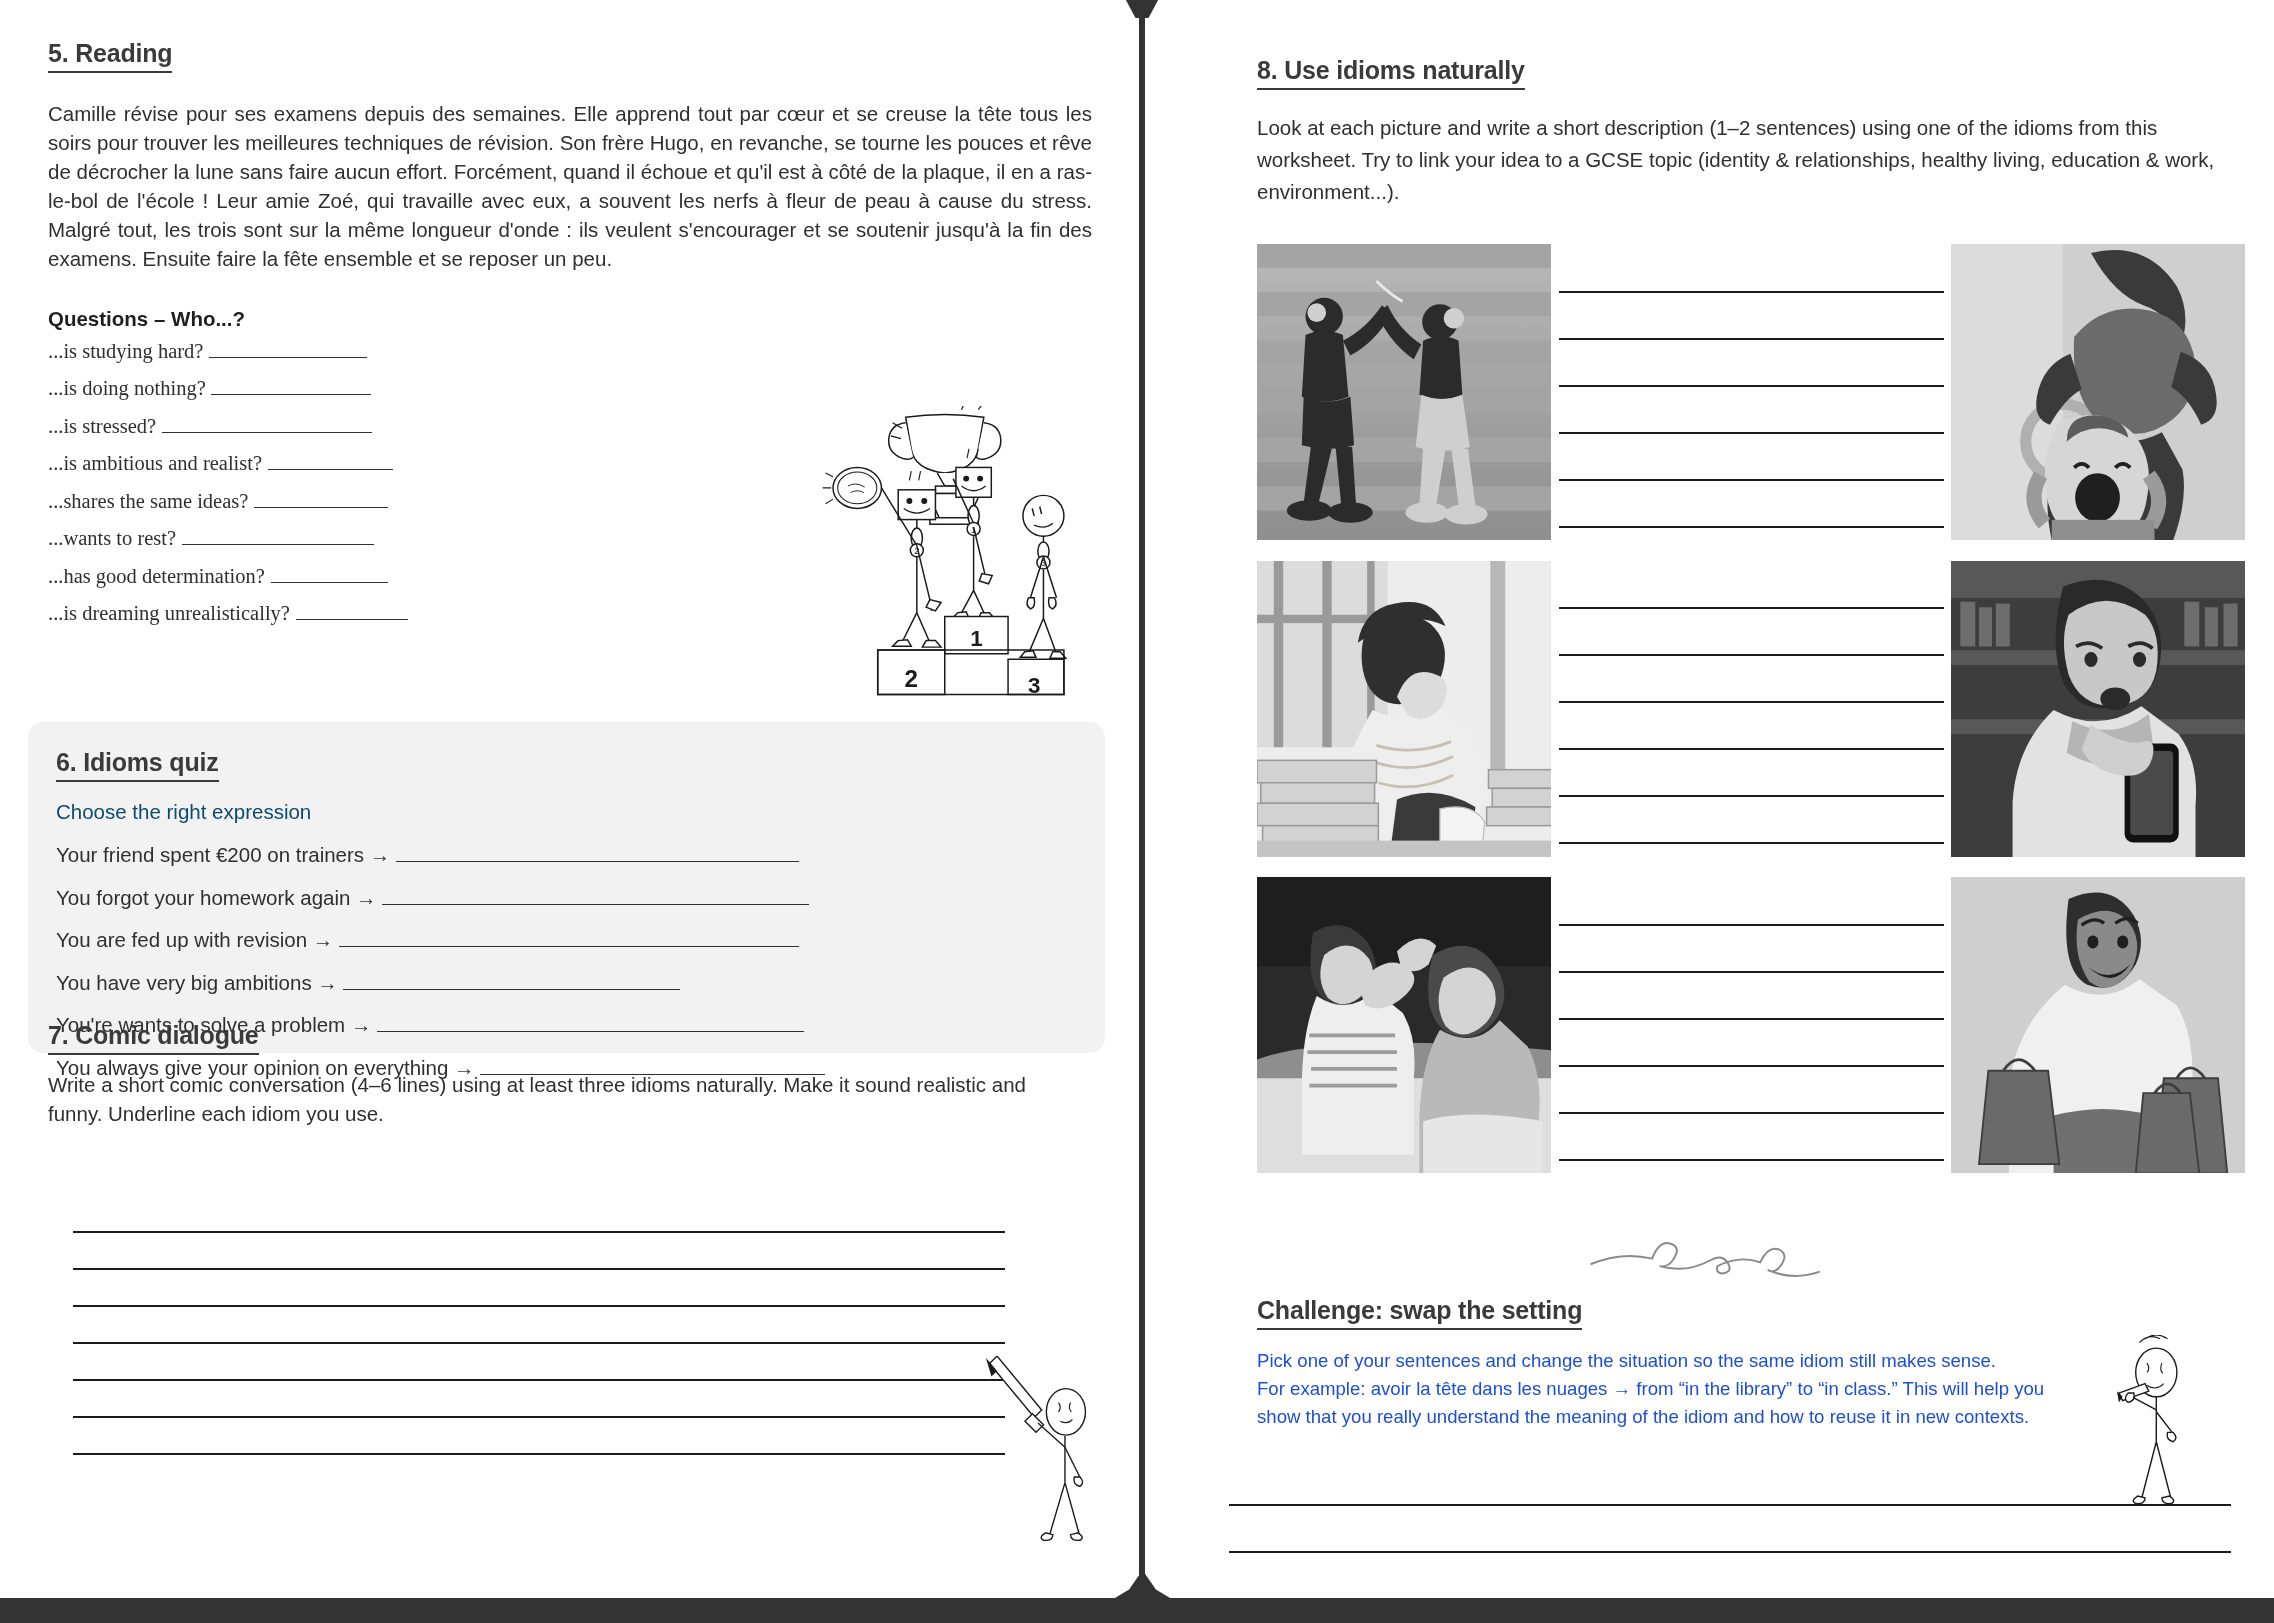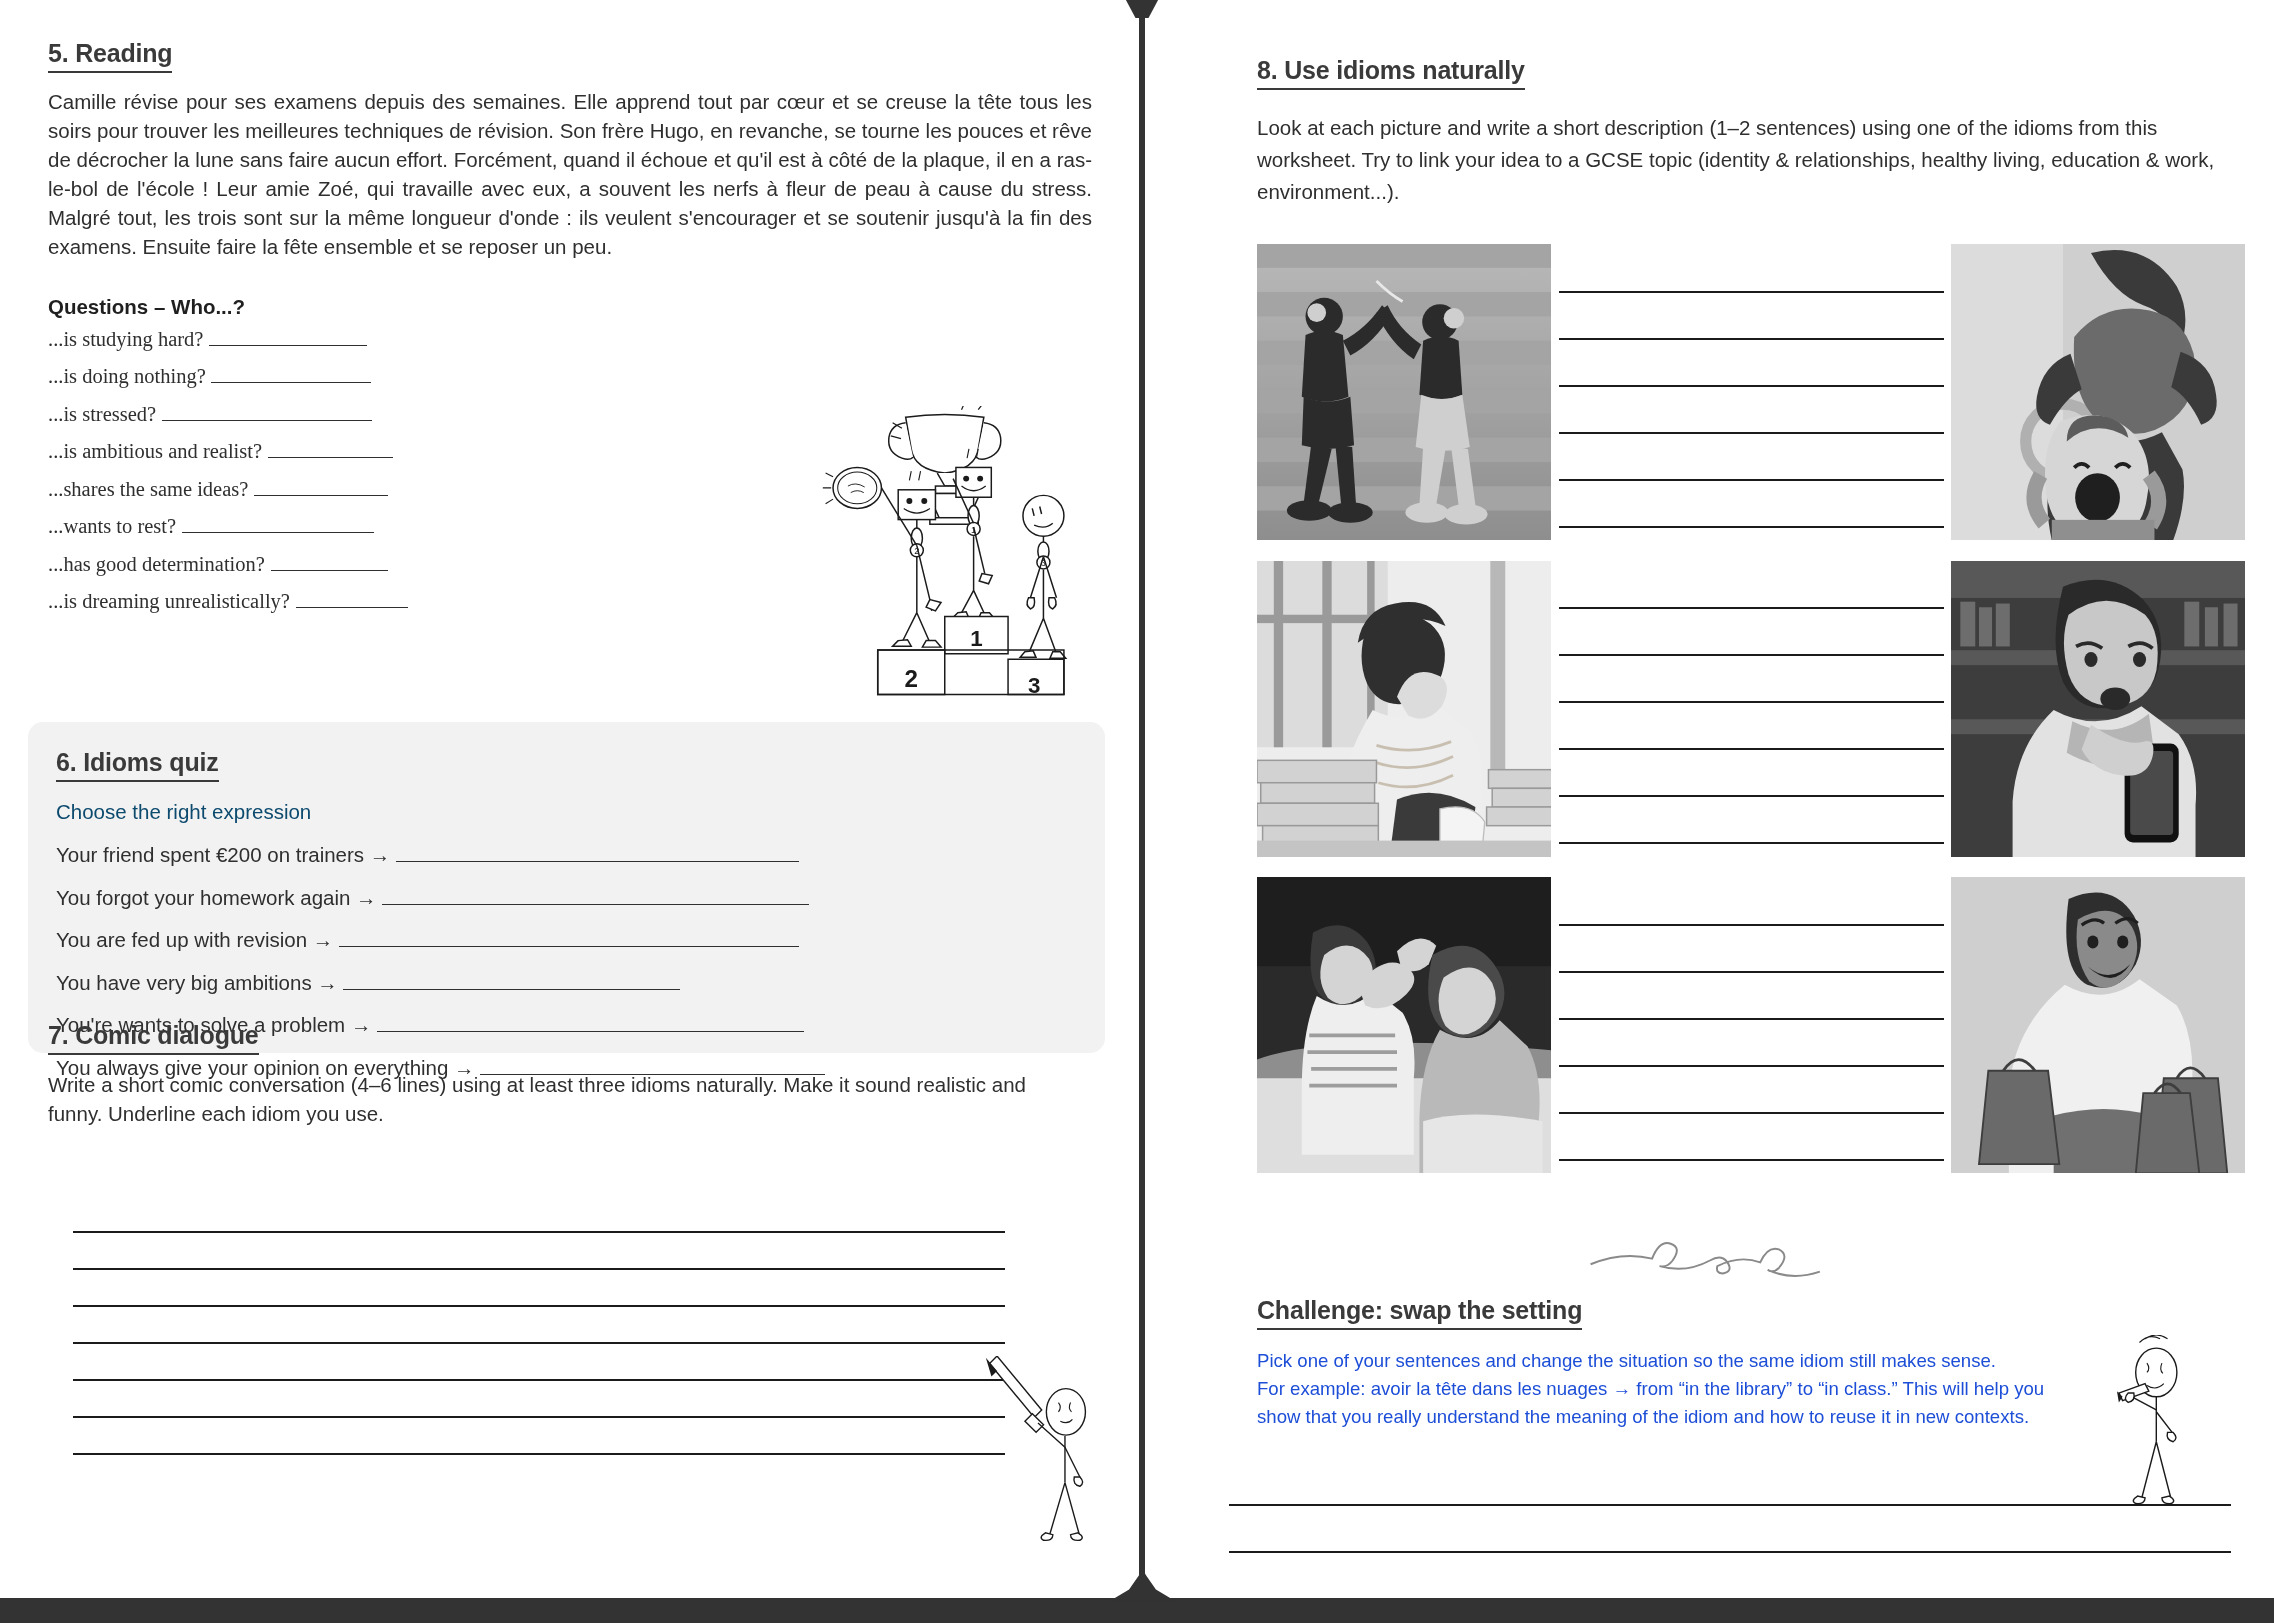--- a/index.html
+++ b/index.html
@@ -66,21 +66,21 @@
   .body-text {
     font-size: 20.5px;
     line-height: 1.42;
     color: #2f2f2f;
   }
   .justified { text-align: justify; }
 
   
   .left-pad { position: absolute; left: 48px; top: 39px; width: 1044px; }
 
-  .reading-para { margin-top: 14px; width: 1044px; }
+  .reading-para { margin-top: 26px; width: 1044px; }
 
   .q-head {
     font-size: 20.5px; font-weight: bold; color: #1f1f1f;
     margin-top: 34px;
   }
   .q-list { margin-top: 9.3px; font-family: Liberation Serif, serif; }
   .q-row {
     font-size: 20.5px; color: #2f2f2f;
     line-height: 1.0;
     margin-bottom: 17px;

